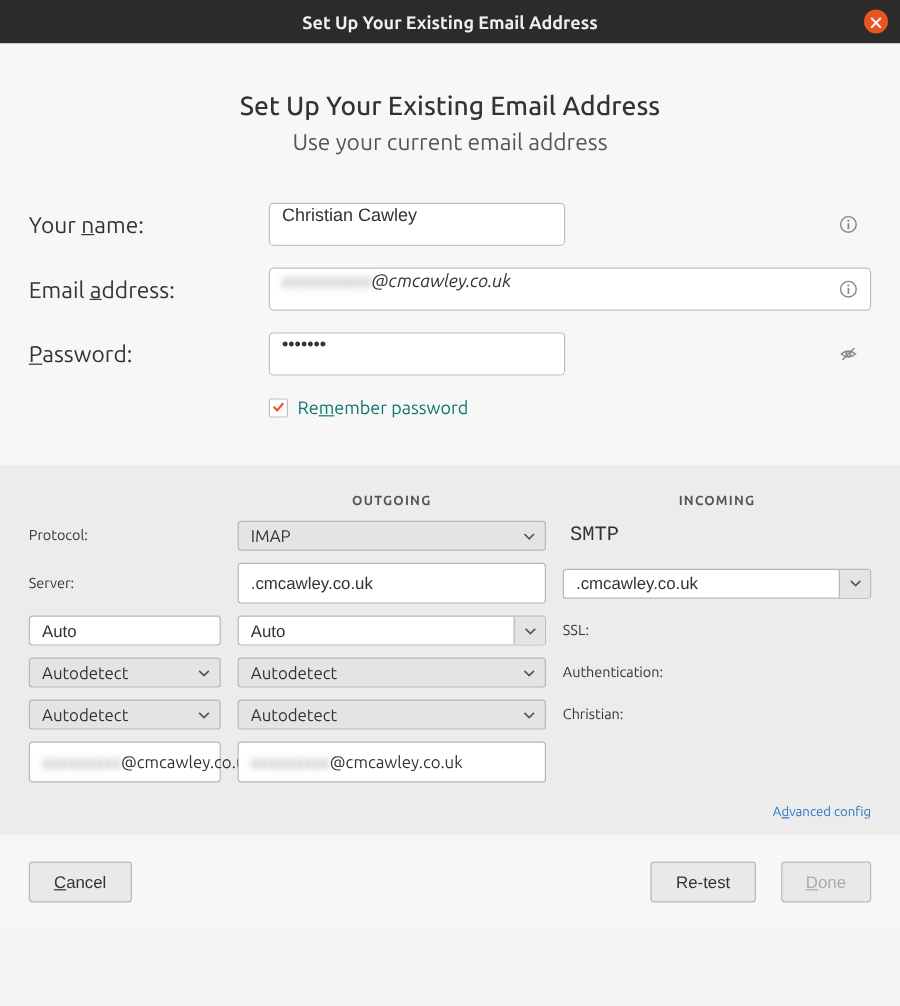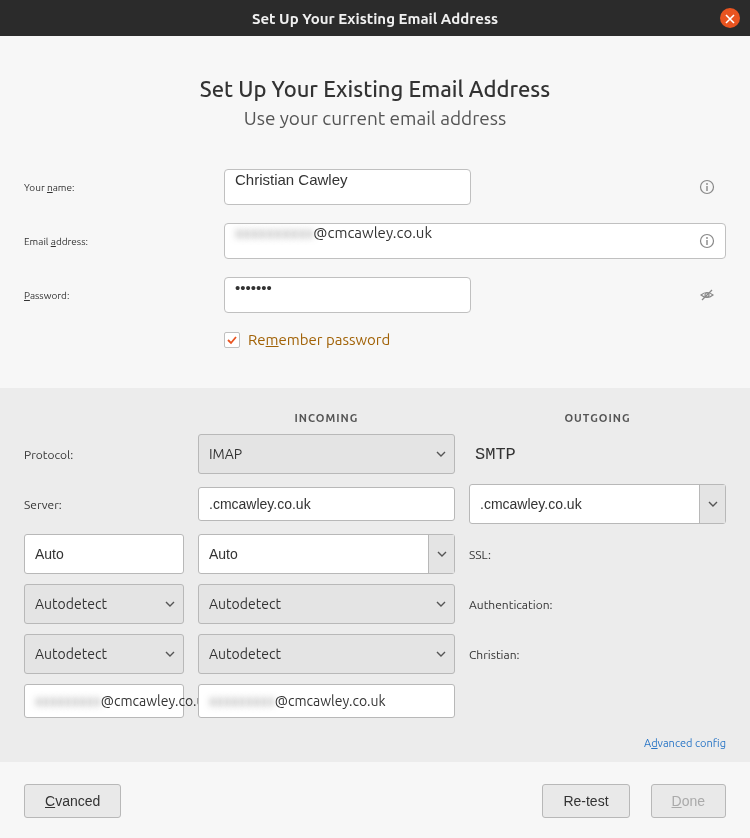--- a/index.html
+++ b/index.html
@@ -52,21 +52,21 @@
       color: #555;
       margin-bottom: 40px;
     }
     .form-row {
       display: flex;
       align-items: center;
       margin-bottom: 18px;
     }
     .form-label {
       width: 200px;
-      font-size: 10px;
+      font-size: 19px;
       color: #333;
     }
     .underline-char { text-decoration: underline; }
     .text-input {
       flex: 1;
       height: 36px;
       border: 1px solid #c0c0c0;
       border-radius: 4px;
       background: #fff;
       padding: 0 36px 16px 10px;
@@ -105,21 +105,21 @@
       background: #fff;
       margin-right: 8px;
       display: flex;
       align-items: center;
       justify-content: center;
       cursor: pointer;
     }
     .checkbox svg { width: 12px; height: 12px; }
     .checkbox-label {
       font-size: 15px;
-      color: #a16207;
+      color: #0f766e;
     }
     .server-section {
       background: #ececec;
       padding: 24px 24px 12px 24px;
     }
     .server-grid {
       display: grid;
       grid-template-columns: 160px 1fr 1fr;
       column-gap: 14px;
       row-gap: 10px;
@@ -131,21 +131,21 @@
       letter-spacing: 1px;
       color: #555;
       text-align: center;
       text-transform: uppercase;
     }
     .row-label {
       font-size: 12px;
       color: #333;
     }
     .select-like, .combo-like {
-      height: 40px;
+      height: 25px;
       border: 1px solid #b8b8b8;
       border-radius: 3px;
       background: #e4e4e4;
       display: flex;
       align-items: center;
       justify-content: space-between;
       padding: 0 8px 0 10px;
       font-size: 14px;
       color: #333;
       cursor: pointer;
@@ -264,21 +264,21 @@
           </svg>
       </span>
     </div>
   </div>
 
   <div class="form-row">
     <div class="form-label">
       <span>Email </span><span class="underline-char">a</span><span>ddress:</span>
     </div>
     <div class="input-wrap">
-      <div class="text-input" style="display:flex;align-items:flex-start;">
+      <div class="text-input" style="display:flex;align-items:center;font-style:italic;">
         <span class="blur-text">xxxxxxxxxx</span>
           <span>@cmcawley.co.uk</span>
       </div>
       <span class="input-icon">
         <svg viewBox="0 0 16 16">
             <circle cx="8" cy="8" r="6.5" fill="none" stroke="#888" stroke-width="1.2"></circle>
             <circle cx="8" cy="5" r="0.9" fill="#888"></circle>
             <rect x="7.3" y="7" width="1.4" height="5" fill="#888"></rect>
           </svg>
       </span>
@@ -311,22 +311,22 @@
     </div>
     <span class="checkbox-label">
       <span>Re</span><span class="underline-char">m</span><span>ember password</span>
     </span>
   </div>
 </div>
 
 <div class="server-section">
   <div class="server-grid">
     <div></div>
+    <div class="col-header">OUTGOING</div>
     <div class="col-header">INCOMING</div>
-    <div class="col-header">OUTGOING</div>
 
     <div class="row-label">Protocol:</div>
     <div class="select-like">
       <span>IMAP</span>
       <span class="chevron"><svg viewBox="0 0 10 10">
             <path d="M1 3 L5 7 L9 3" stroke="#555" stroke-width="1.4" fill="none"></path>
           </svg></span>
     </div>
     <div class="static-cell">SMTP</div>
 
@@ -400,21 +400,21 @@
   <div class="advanced-link">
     <a>
       <span>A</span><span class="underline-char">d</span><span>vanced config</span>
     </a>
   </div>
 </div>
 
 <div class="footer">
   <button class="btn">
     <span class="underline-char">C</span>
-      <span>vanced</span>
+      <span>ancel</span>
   </button>
   <div class="footer-right">
     <button class="btn">Re-test</button>
     <button class="btn disabled">
       <span class="underline-char">D</span>
         <span>one</span>
     </button>
   </div>
 </div>
 

